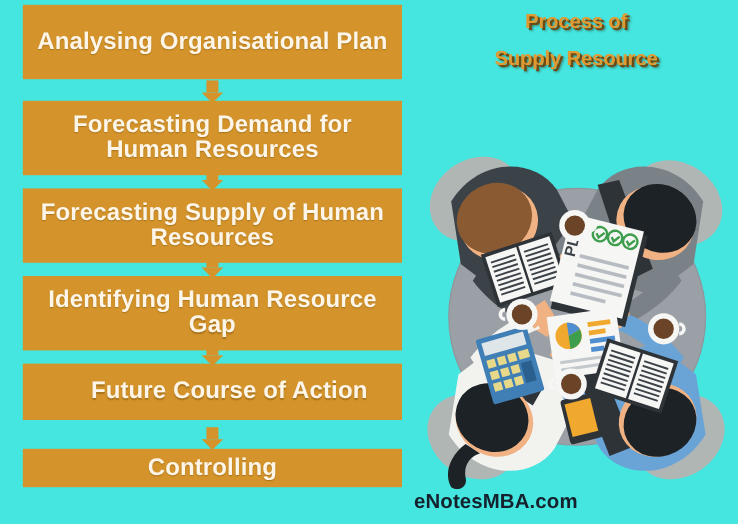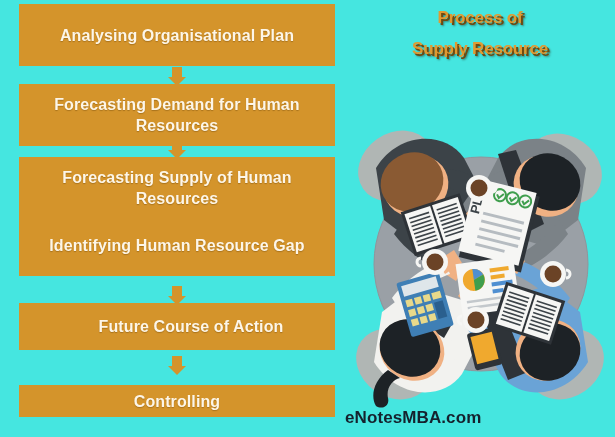--- a/index.html
+++ b/index.html
@@ -27,32 +27,32 @@
     position:absolute;
     left:0; width:316px;
     background:#d4942b;
     box-sizing:border-box;
     display:flex;
     align-items:center;
     justify-content:center;
     text-align:center;
     color:#fdf6e8;
     font-weight:bold;
-    font-size:16px;
+    font-size:20px;
     line-height:21px;
     letter-spacing:0.1px;
     text-shadow:0 1px 1px rgba(90,55,0,.35);
     padding:2px 8px;
   }
   .step-1{top:0px;   height:62px;}
   .step-2{top:80px;  height:62px;justify-content:center;}
   .step-3{top:153px; height:62px;justify-content:flex-end;}
-  .step-4{top:210px; height:62px;}
+  .step-4{top:226px; height:62px;}
   .step-5{top:299px; height:47px;padding-left:36px;}
-  .step-6{top:381px; height:32px;}
+  .step-6{top:370px; height:32px;}
 
   .arrow{
     position:absolute;
     left:50%;
     margin-left:-9px;
     width:0;height:0;
   }
   .arrow i{
     display:block;
     width:10px;height:10px;

